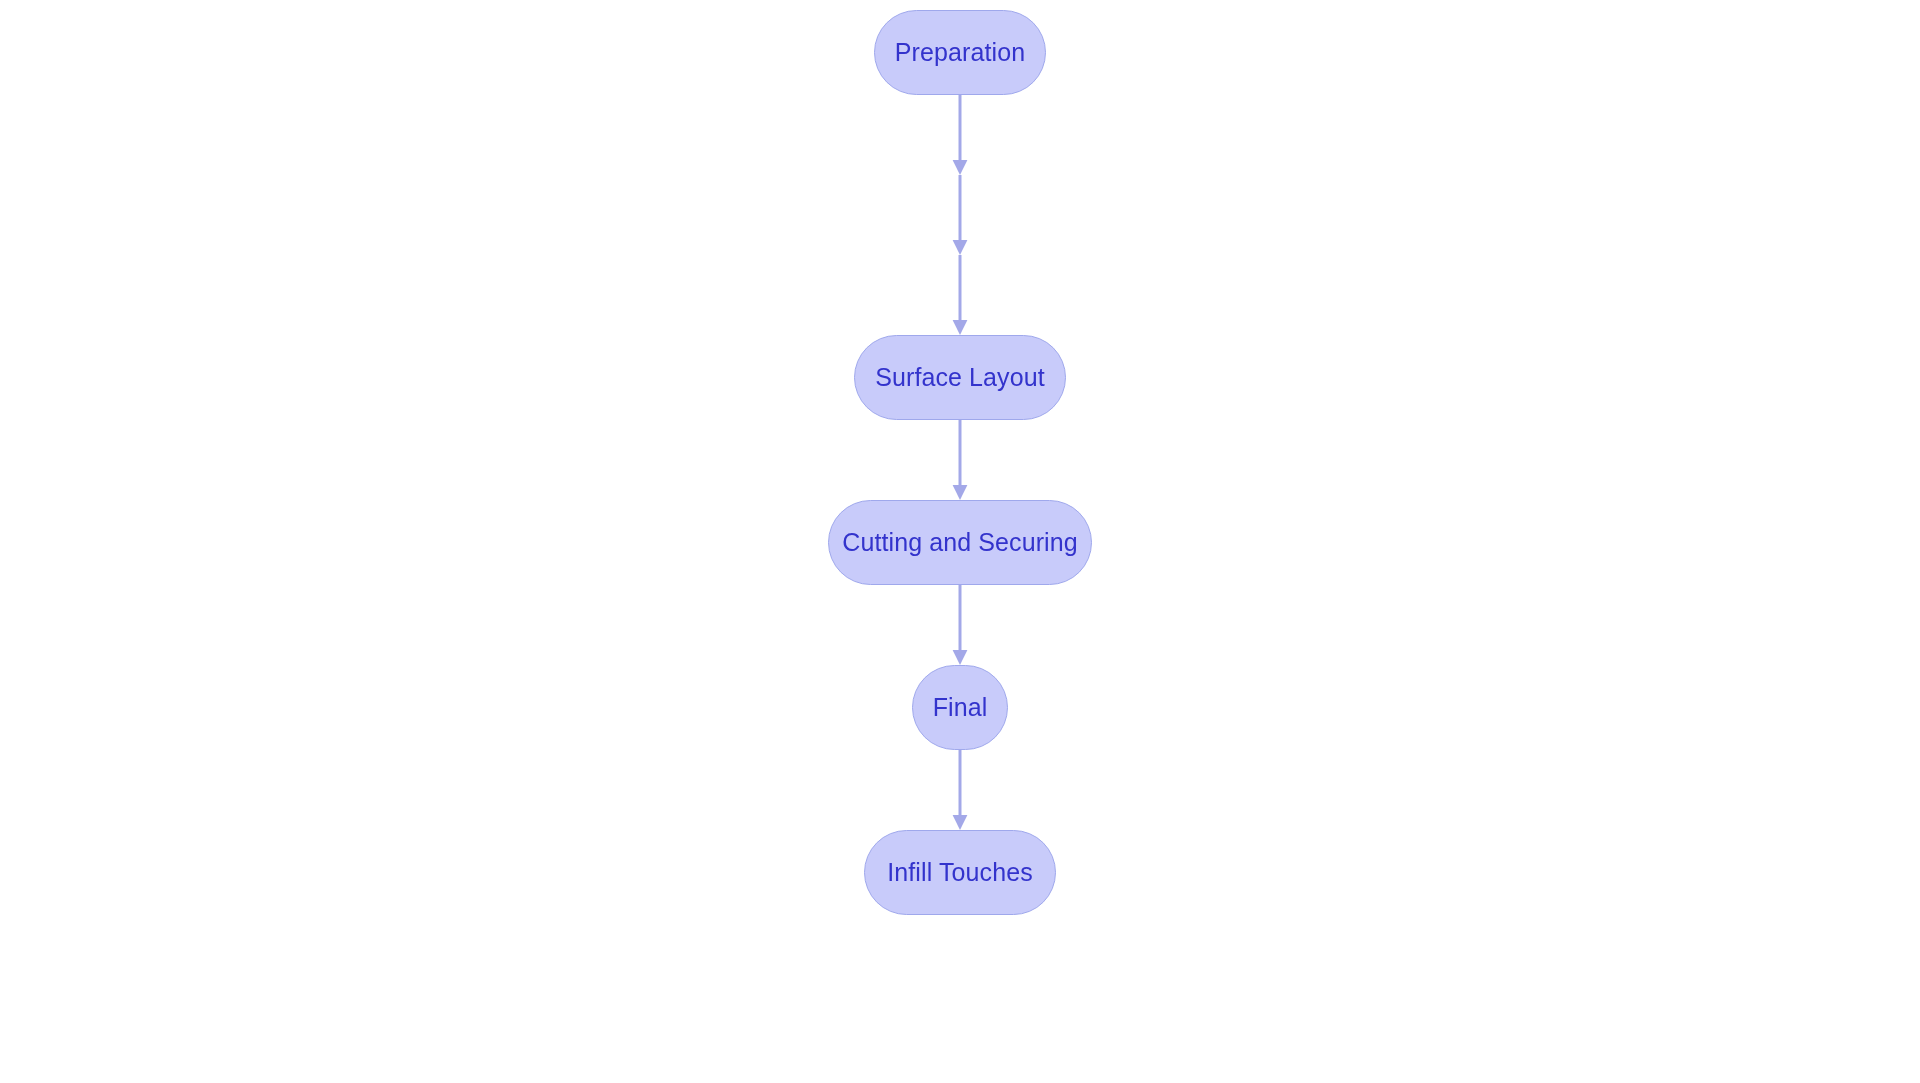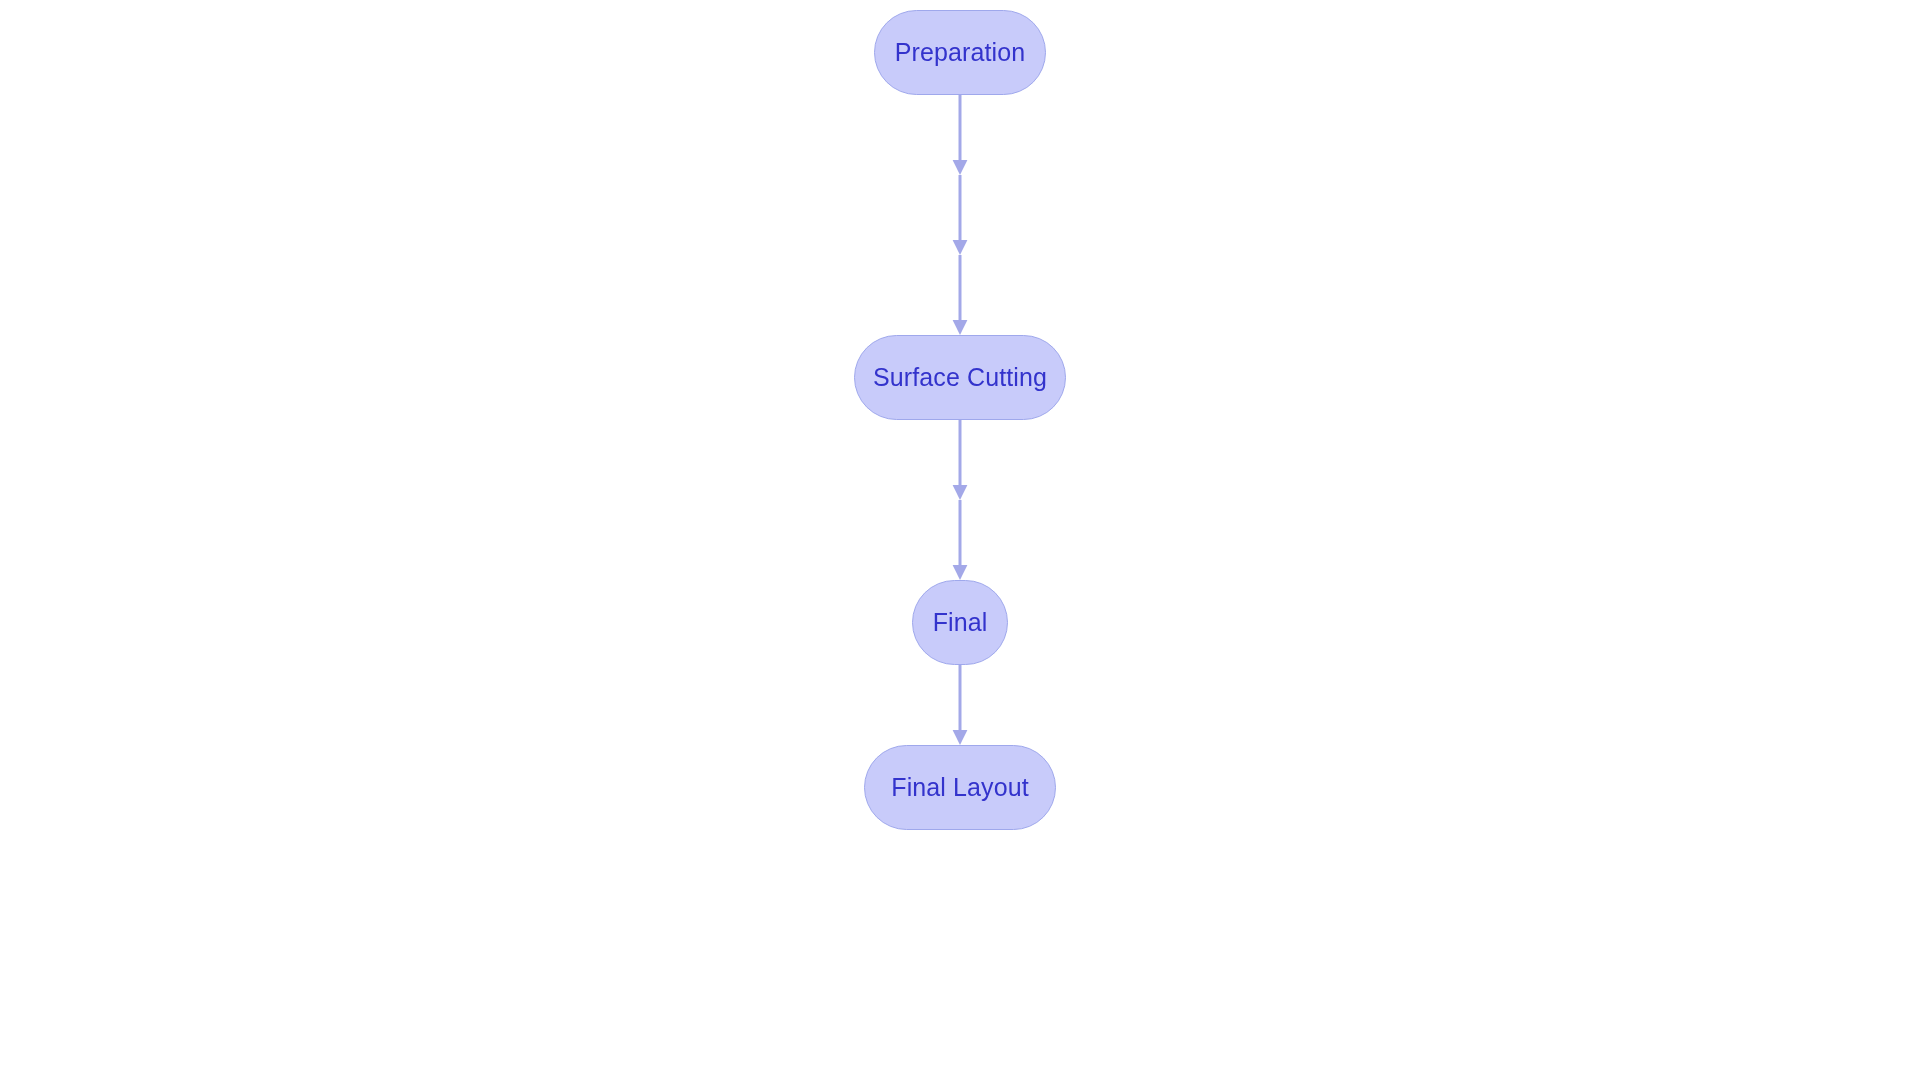--- a/index.html
+++ b/index.html
@@ -101,41 +101,44 @@
       <polygon class="conn-head" points="12,80 4.6,65 19.4,65"></polygon>
     </svg>
 
 
     <svg class="connector" viewBox="0 0 24 80">
       <line class="conn-line" x1="12" y1="0" x2="12" y2="66"></line>
       <polygon class="conn-head" points="12,80 4.6,65 19.4,65"></polygon>
     </svg>
 
     <div class="node w-surface-layout">
-      <span class="node-label">Surface Cutting</span>
+      <span class="node-label">Surface Layout</span>
     </div>
 
     <svg class="connector" viewBox="0 0 24 80">
       <line class="conn-line" x1="12" y1="0" x2="12" y2="66"></line>
       <polygon class="conn-head" points="12,80 4.6,65 19.4,65"></polygon>
     </svg>
 
+    <div class="node w-cutting-securing">
+      <span class="node-label">Cutting and Securing</span>
+    </div>
 
     <svg class="connector" viewBox="0 0 24 80">
       <line class="conn-line" x1="12" y1="0" x2="12" y2="66"></line>
       <polygon class="conn-head" points="12,80 4.6,65 19.4,65"></polygon>
     </svg>
 
     <div class="node w-infill">
       <span class="node-label">Final</span>
     </div>
 
     <svg class="connector" viewBox="0 0 24 80">
       <line class="conn-line" x1="12" y1="0" x2="12" y2="66"></line>
       <polygon class="conn-head" points="12,80 4.6,65 19.4,65"></polygon>
     </svg>
 
     <div class="node w-final-touches">
-      <span class="node-label">Final Layout</span>
+      <span class="node-label">Infill Touches</span>
     </div>
 
   </div>
 </div>
 
 </body></html>

